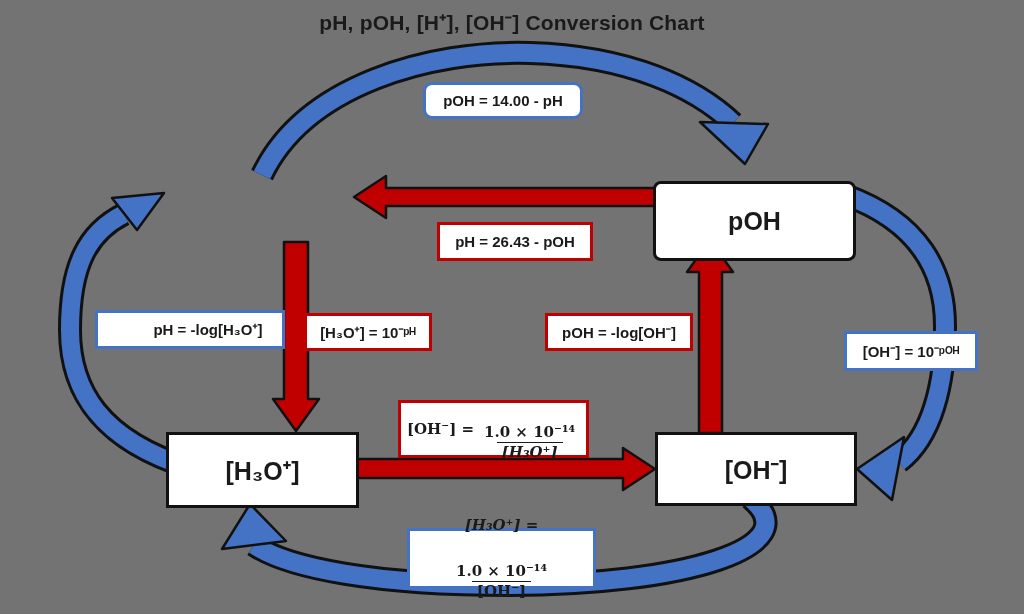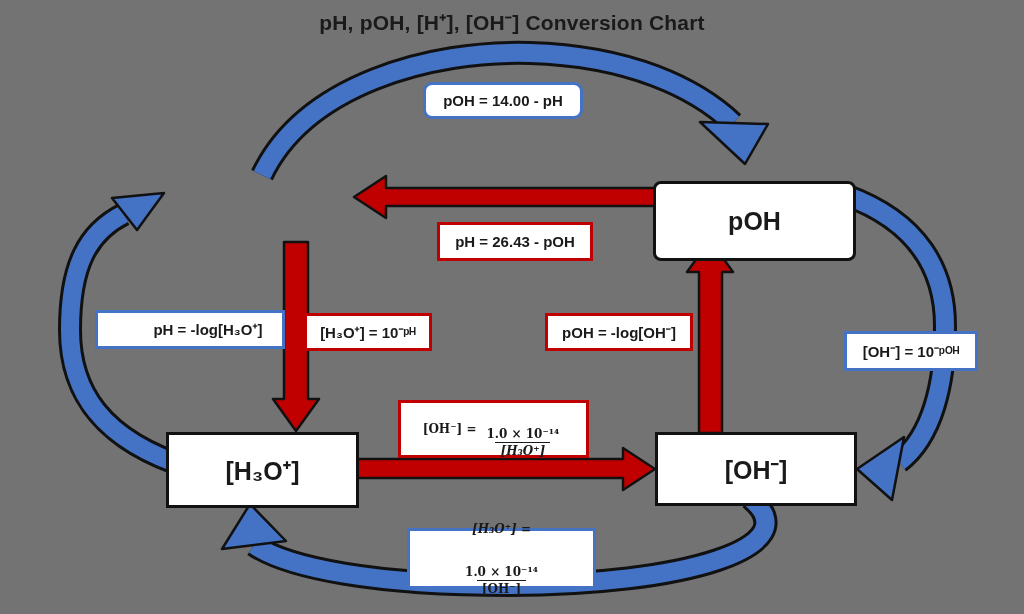--- a/index.html
+++ b/index.html
@@ -9,21 +9,21 @@
          font-size:21px;font-weight:bold;letter-spacing:0.2px;}
   svg.arrows{position:absolute;left:0;top:0;}
   .node{position:absolute;background:#ffffff;border:3px solid #111;
         display:flex;align-items:center;justify-content:center;
         font-weight:bold;font-size:25px;}
   .formula{position:absolute;background:#ffffff;border:3px solid;
            display:flex;align-items:center;justify-content:center;
            font-weight:bold;font-size:15px;line-height:1;white-space:nowrap;}
   .formula.blue{border-color:#4472C4;}
   .formula.red{border-color:#C00000;}
-  .formula.frac-box{font-family:"DejaVu Serif", serif;font-size:12px;gap:5px;}
+  .formula.frac-box{font-family:"DejaVu Serif", serif;font-size:15px;gap:5px;}
   .frac{display:inline-flex;flex-direction:column;align-items:center;}
   .frac-num{padding:0 5px 2px;margin-top:26px;}
   .frac-den{border-top:1.6px solid #1a1a1a;padding:2px 5px 0;}
   .it{font-style:italic;}
 </style>
 </head>
 <body>
 
 <div class="stage">
 

